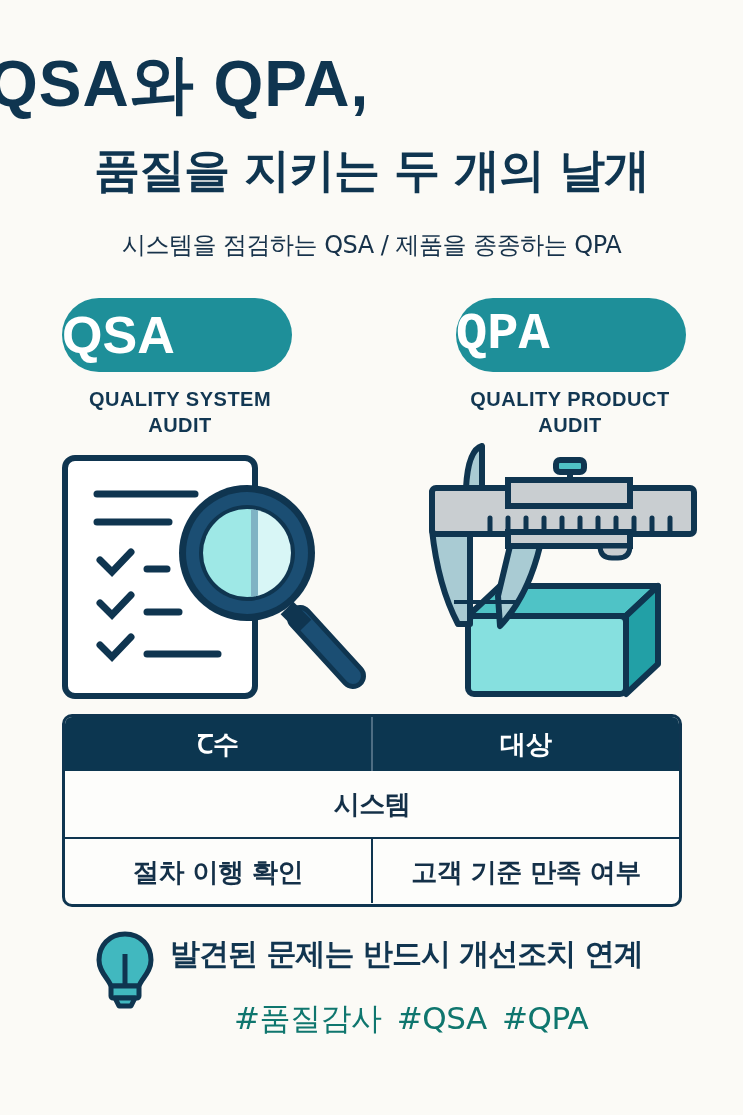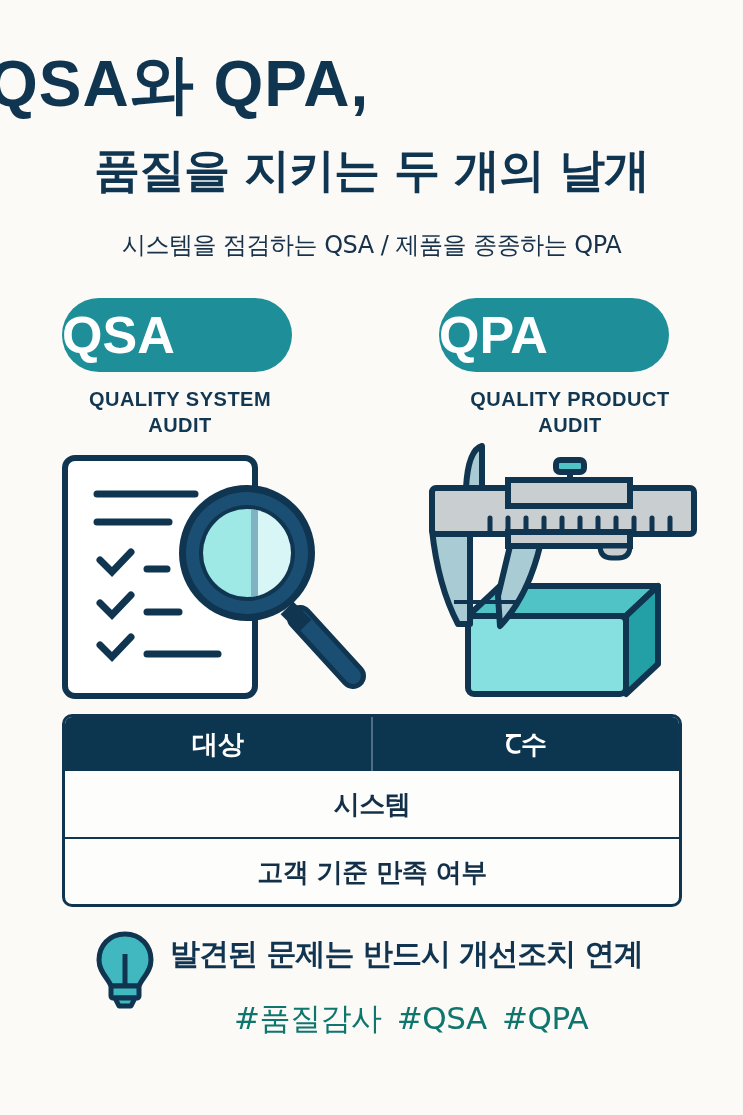--- a/index.html
+++ b/index.html
@@ -12,21 +12,21 @@
   .title1 span { display: inline-block; transform: translateX(-12px); }
   .title2 { position: absolute; left: 0; width: 743px; top: 140px; text-align: center;
     font-weight: 700; font-size: 46px; line-height: 60px; color: #0f3550; letter-spacing: -1px; }
   .subtitle { position: absolute; left: 0; width: 743px; top: 228px; text-align: center;
     font-size: 24px; line-height: 34px; color: #17324a; letter-spacing: -0.5px; }
 
   .pill { position: absolute; top: 298px; width: 230px; height: 74px; border-radius: 37px;
     background: #1e8f99; color: #ffffff; font-family: "Liberation Sans", sans-serif; font-weight: 700;
     font-size: 52px; line-height: 74px; text-align: left; }
   .pill.qsa { left: 62px; }
-  .pill.qpa { left: 439px; }
+  .pill.qpa { left: 456px; font-family: Liberation Mono, monospace; }
 
   .pill-sub { position: absolute; top: 386px; width: 300px; text-align: center;
     font-family: "Liberation Sans", sans-serif; font-weight: 700; font-size: 20px; line-height: 26px;
     color: #123752; letter-spacing: 0.5px; }
   .pill-sub.qsa { left: 30px; }
   .pill-sub.qpa { left: 420px; }
 
   .icon-doc { position: absolute; left: 55px; top: 448px; width: 320px; height: 262px; }
   .icon-caliper { position: absolute; left: 420px; top: 436px; width: 290px; height: 270px; }
 
@@ -129,27 +129,28 @@
   <rect x="88" y="44" width="122" height="26" fill="#c9ced1" stroke="#0f3550" stroke-width="6"></rect>
   <rect x="88" y="96" width="122" height="14" fill="#c9ced1" stroke="#0f3550" stroke-width="6"></rect>
   <path d="M180,110 Q180,122 192,122 L198,122 Q210,122 210,110 Z" fill="#c9ced1" stroke="#0f3550" stroke-width="5"></path>
 
   <rect x="136" y="24" width="28" height="12" rx="4" fill="#4fc3c6" stroke="#0f3550" stroke-width="6"></rect>
   <line x1="150" y1="36" x2="150" y2="44" stroke="#0f3550" stroke-width="6"></line>
 </svg>
 
 <div class="table">
   <div class="thead">
+    <div class="th">Ꞇ수</div>
     <div class="th">대상</div>
-    <div class="th">Ꞇ수</div>
   </div>
   <div class="trow first">
     <div class="td">시스템</div>
   </div>
   <div class="trow">
+    <div class="td">절차 이행 확인</div>
     <div class="td">고객 기준 만족 여부</div>
   </div>
 </div>
 
 <div class="tip">
   <svg class="bulb" viewBox="0 0 58 80">
     <path d="M29,4 C13,4 3,16 3,30 C3,42 12,48 15,56 L43,56 C46,48 55,42 55,30 C55,16 45,4 29,4 Z" fill="#41b8bf" stroke="#0f3550" stroke-width="5"></path>
     <line x1="29" y1="24" x2="29" y2="56" stroke="#0f3550" stroke-width="5"></line>
     <rect x="15" y="56" width="28" height="12" rx="2" fill="#41b8bf" stroke="#0f3550" stroke-width="5"></rect>
     <path d="M19,68 L39,68 L35,76 L23,76 Z" fill="#41b8bf" stroke="#0f3550" stroke-width="5" stroke-linejoin="round"></path>

